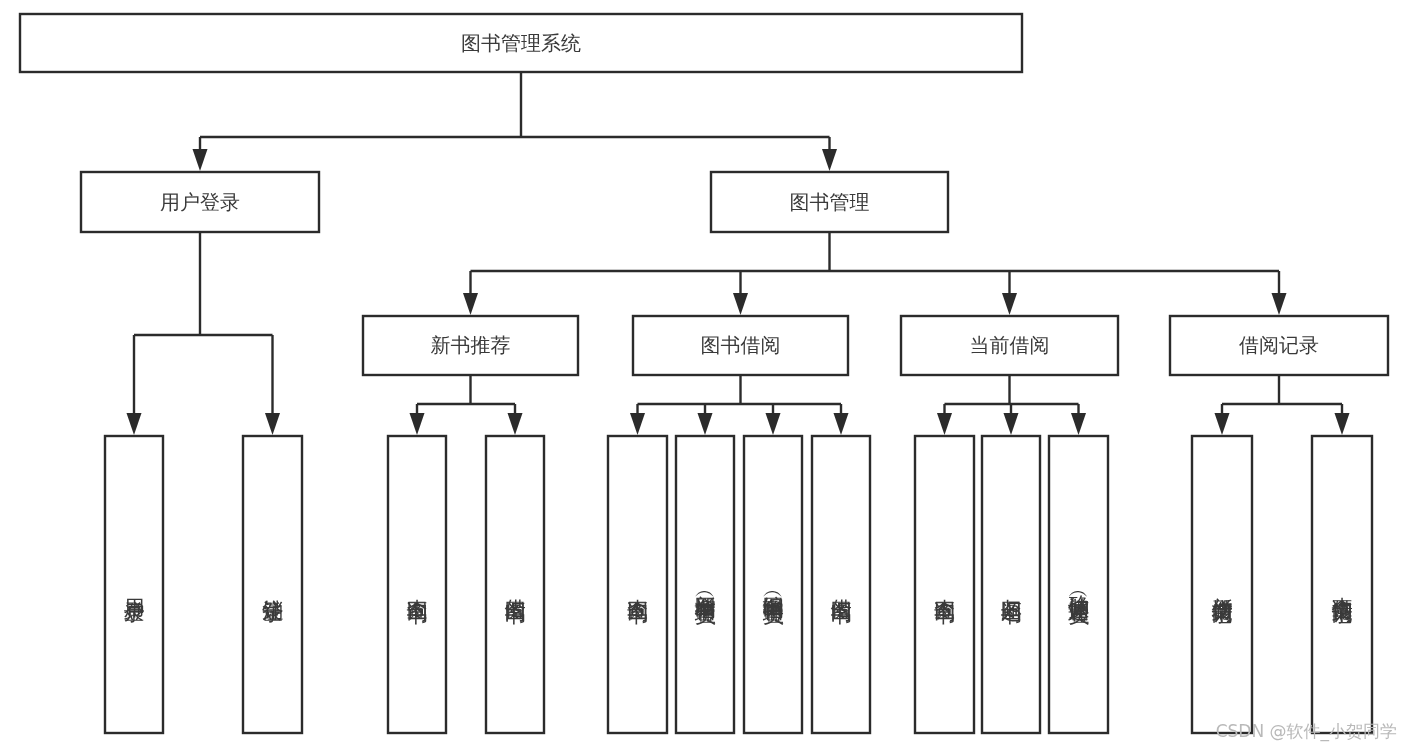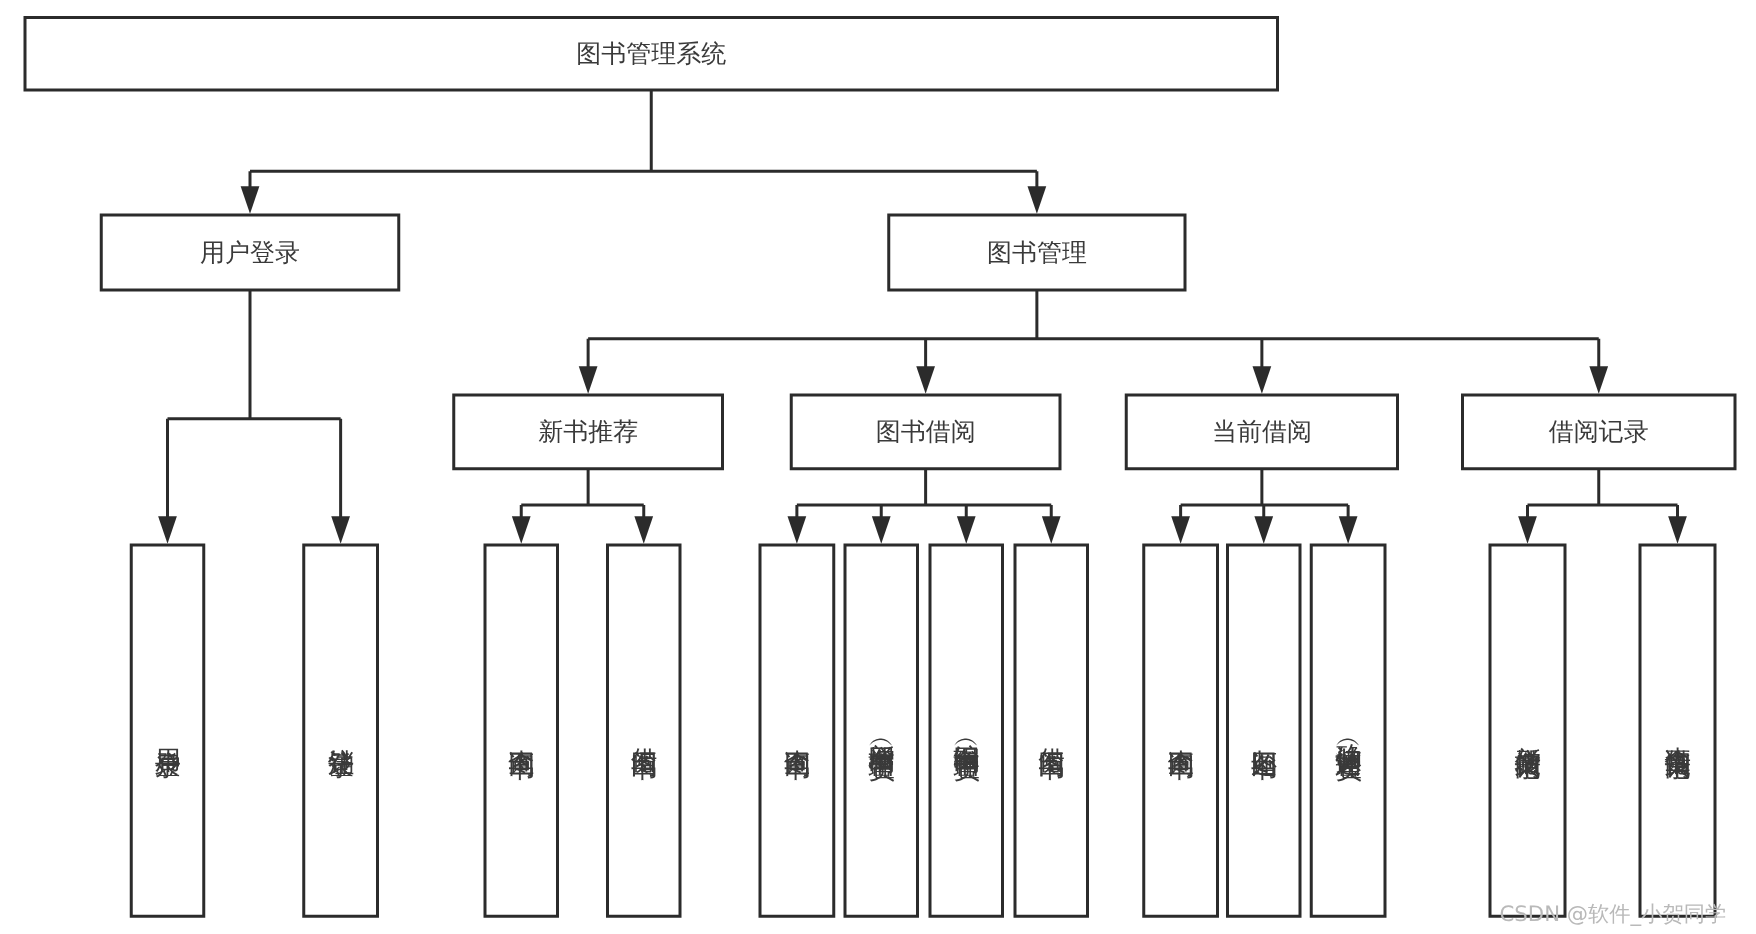--- a/index.html
+++ b/index.html
@@ -60,21 +60,21 @@
     text-orientation: upright;
     font-family: "DejaVu Sans", "Liberation Sans", sans-serif;
     font-size: 21px;
     line-height: 1.08;
     color: #3a3a3a;
     letter-spacing: 1.5px;
     white-space: nowrap;
   }
   .watermark {
     position: absolute;
-    right: 24px;
+    right: 8px;
     bottom: 4px;
     font-family: "DejaVu Sans", "Liberation Sans", sans-serif;
     font-size: 17px;
     color: #b9b9b9;
     white-space: nowrap;
   }
 </style>
 </head>
 <body>
 

